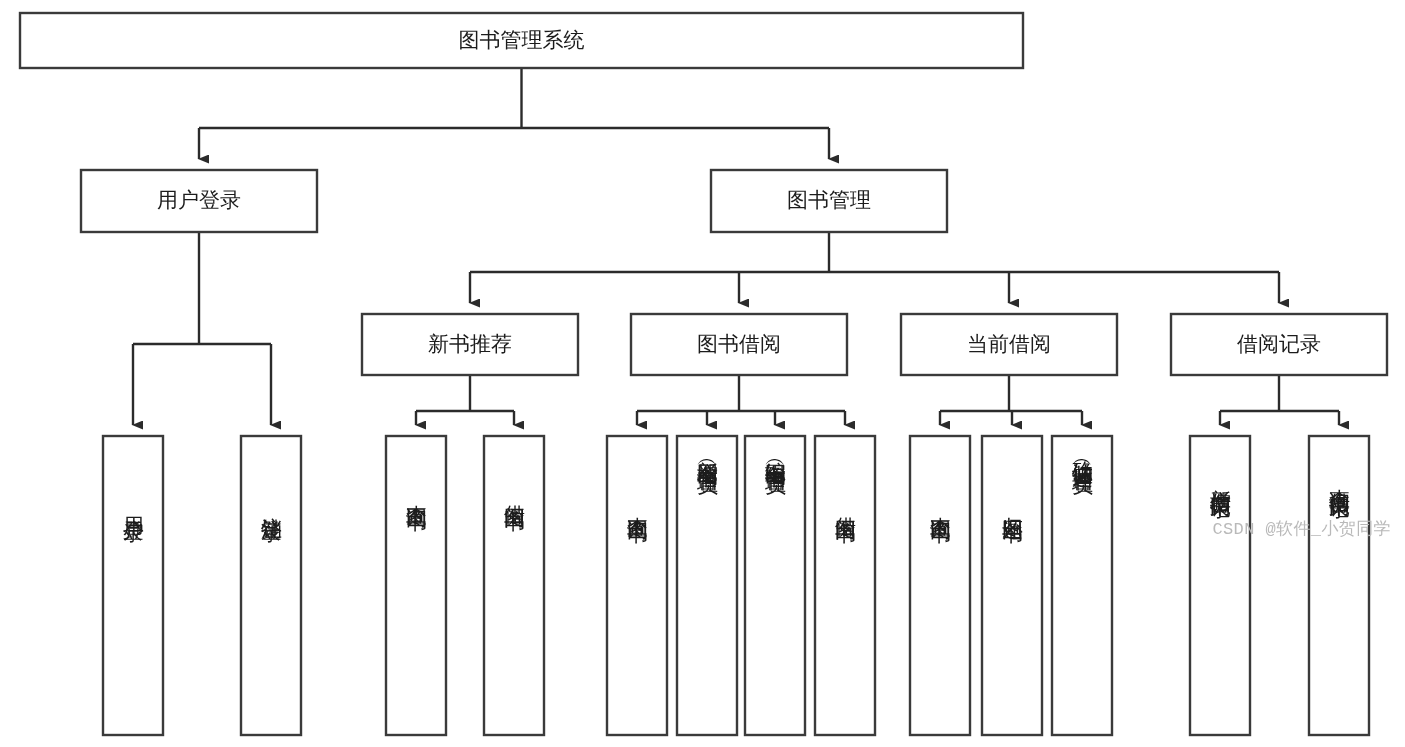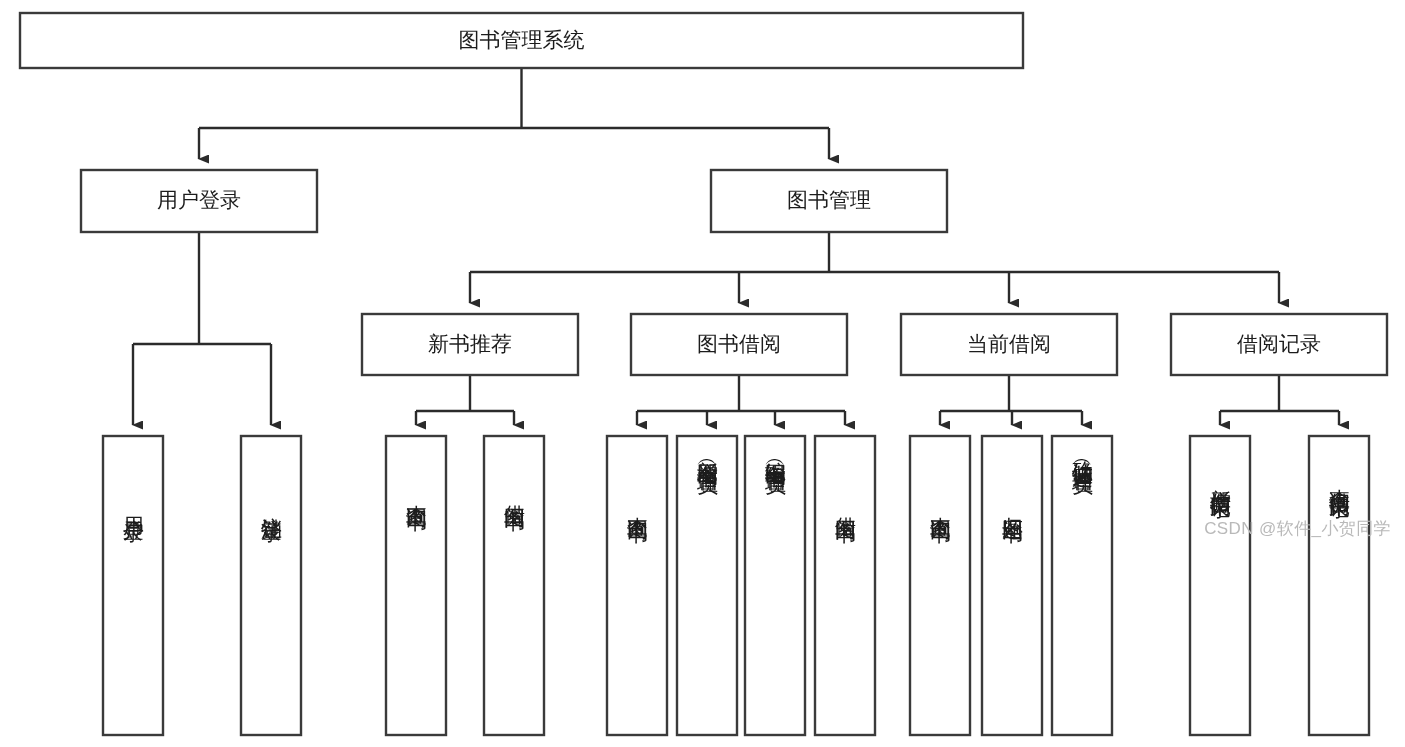--- a/index.html
+++ b/index.html
@@ -42,21 +42,21 @@
     font-family: "Liberation Sans", "DejaVu Sans", sans-serif;
     font-size: 21px;
     fill: #1c1c1c;
     text-anchor: middle;
     dominant-baseline: middle;
   }
   .watermark-text {
     position: absolute;
     right: 14px;
     bottom: 6px;
-    font-family: Liberation Sans, sans-serif;
+    font-family: Liberation Mono, monospace;
     font-size: 17px;
     color: #b9b9b9;
     letter-spacing: 0.4px;
     white-space: nowrap;
     pointer-events: none;
     user-select: none;
   }
   .vert-label-wrap {
     position: absolute;
     display: flex;

